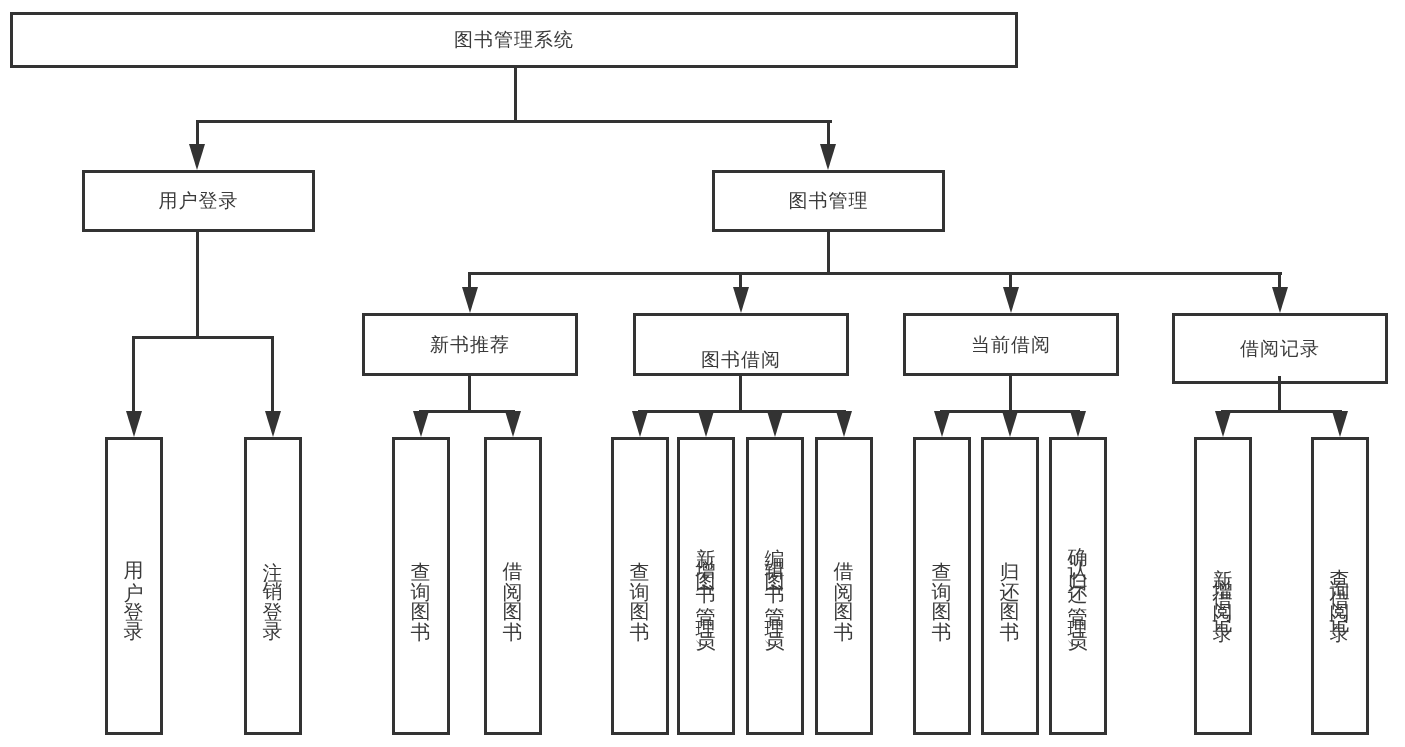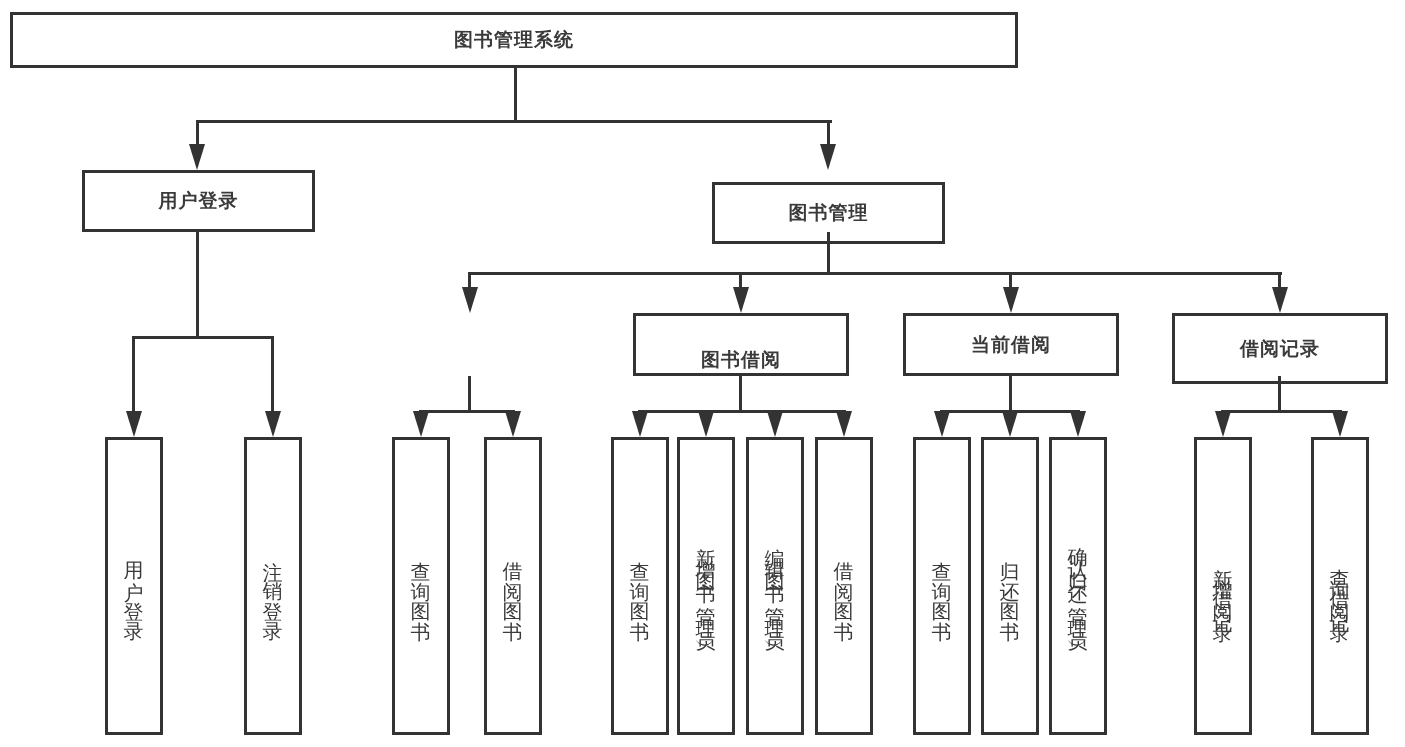--- a/index.html
+++ b/index.html
@@ -9,21 +9,21 @@
     --wm:#b3b3b3;
   }
   html,body{margin:0;padding:0;background:var(--bg);}
   .canvas{
     position:relative;width:1405px;height:747px;background:var(--bg);
     font-family:"Liberation Sans","DejaVu Sans",sans-serif;
     color:var(--text);overflow:hidden;
   }
   .node{
     position:absolute;background:var(--bg);border:3px solid var(--line);
-    display:flex;align-items:center;justify-content:center;box-sizing:border-box;font-weight:bold;
+    display:flex;align-items:center;justify-content:center;box-sizing:border-box;
   }
   .hlabel{font-size:19px;letter-spacing:1px;white-space:nowrap;}
   .vnode{
     position:absolute;background:var(--bg);border:3px solid var(--line);
     display:flex;align-items:center;justify-content:center;box-sizing:border-box;
     width:58px;top:437px;height:298px;
   }
   .vlabel{
     writing-mode:vertical-rl;text-orientation:mixed;
     font-size:20px;line-height:1;white-space:nowrap;
@@ -55,21 +55,21 @@
   <div class="vl" style="left:514px;top:68px;height:52px;"></div>
   <div class="hl" style="left:196px;top:120px;width:636px;"></div>
   <div class="vl" style="left:196px;top:120px;height:28px;"></div>
   <div class="ah" style="left:189px;top:144px;"></div>
   <div class="vl" style="left:827px;top:120px;height:28px;"></div>
   <div class="ah" style="left:820px;top:144px;"></div>
 
   <div class="node" style="left:82px;top:170px;width:233px;height:62px;">
     <span class="hlabel">用户登录</span>
   </div>
-  <div class="node" style="left:712px;top:170px;width:233px;height:62px;margin-top:12px;">
+  <div class="node" style="left:712px;top:170px;width:233px;height:62px;">
     <span class="hlabel">图书管理</span>
   </div>
 
   <div class="vl" style="left:196px;top:232px;height:104px;"></div>
   <div class="hl" style="left:132px;top:336px;width:142px;"></div>
   <div class="vl" style="left:132px;top:336px;height:78px;"></div>
   <div class="ah" style="left:126px;top:411px;"></div>
   <div class="vl" style="left:271px;top:336px;height:78px;"></div>
   <div class="ah" style="left:265px;top:411px;"></div>
 
@@ -77,20 +77,23 @@
   <div class="hl" style="left:468px;top:272px;width:814px;"></div>
   <div class="vl" style="left:468px;top:272px;height:17px;"></div>
   <div class="ah" style="left:462px;top:287px;"></div>
   <div class="vl" style="left:739px;top:272px;height:17px;"></div>
   <div class="ah" style="left:733px;top:287px;"></div>
   <div class="vl" style="left:1009px;top:272px;height:17px;"></div>
   <div class="ah" style="left:1003px;top:287px;"></div>
   <div class="vl" style="left:1278px;top:272px;height:17px;"></div>
   <div class="ah" style="left:1272px;top:287px;"></div>
 
+  <div class="node" style="left:362px;top:313px;width:216px;height:63px;">
+    <span class="hlabel">新书推荐</span>
+  </div>
   <div class="node" style="left:633px;top:313px;width:216px;height:63px;align-items:flex-end;">
     <span class="hlabel">图书借阅</span>
   </div>
   <div class="node" style="left:903px;top:313px;width:216px;height:63px;">
     <span class="hlabel">当前借阅</span>
   </div>
   <div class="node" style="left:1172px;top:313px;width:216px;height:71px;">
     <span class="hlabel">借阅记录</span>
   </div>
 

